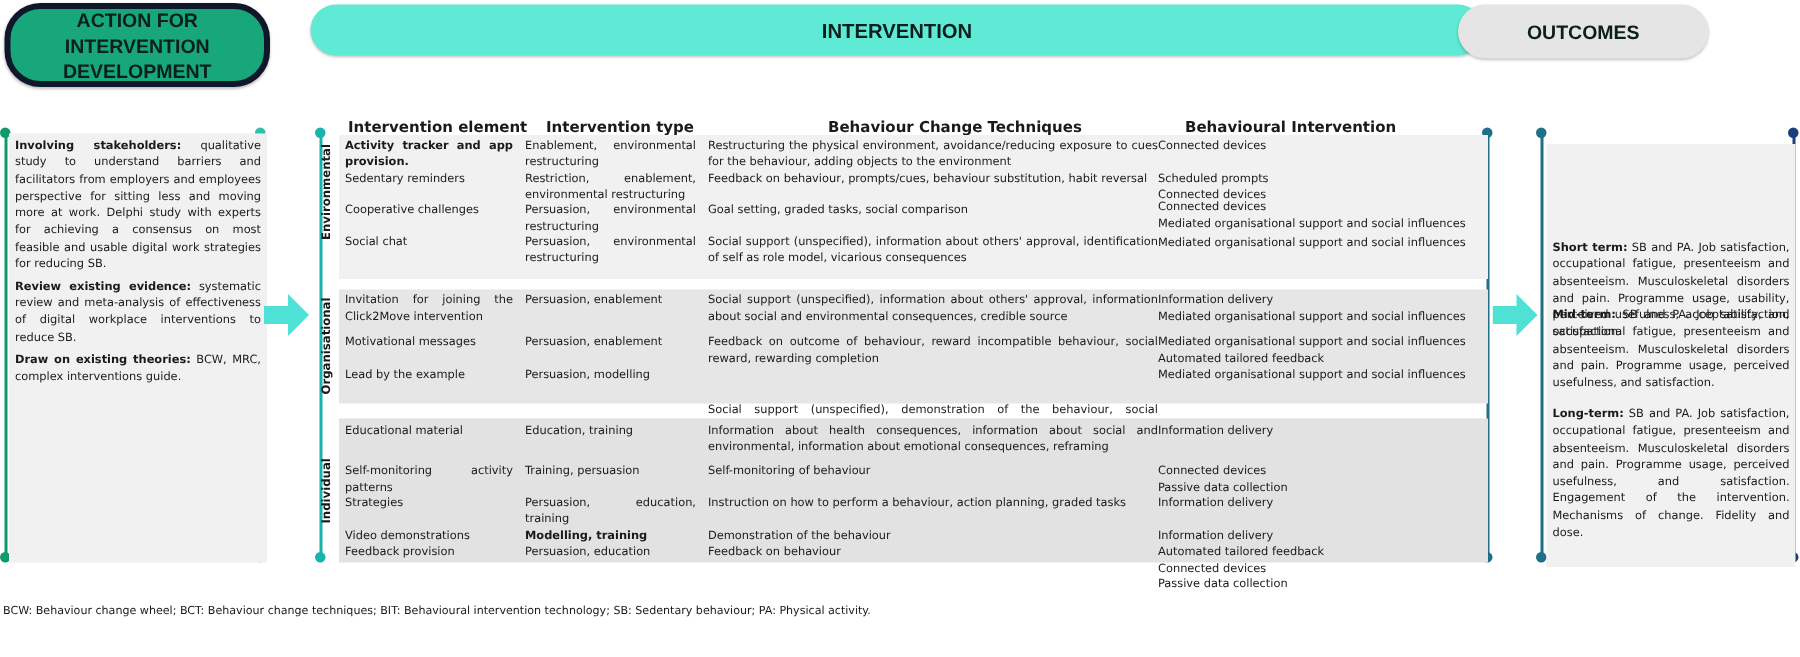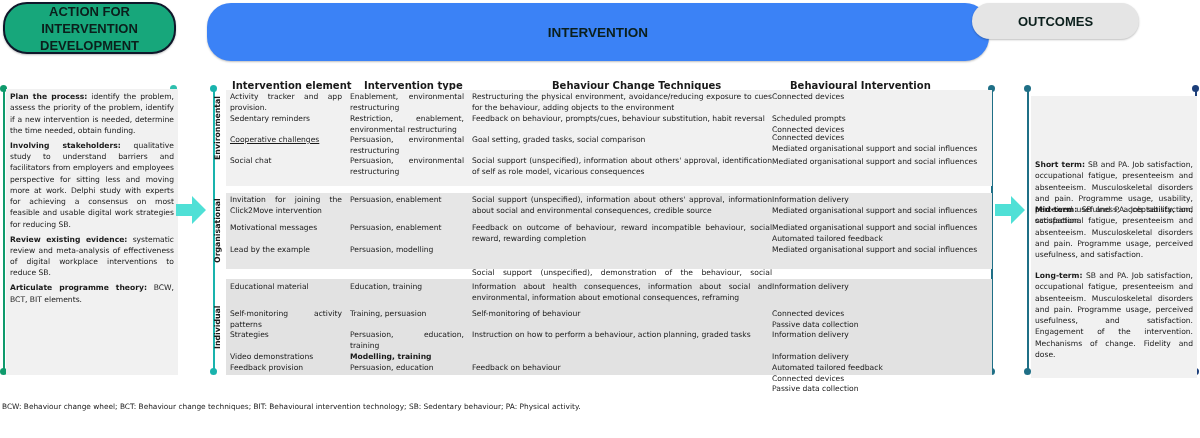--- a/index.html
+++ b/index.html
@@ -3,22 +3,22 @@
 <meta charset="utf-8">
 <style>
   html, body { margin: 0; padding: 0; background: #ffffff; }
   body { width: 1200px; height: 438px; position: relative; overflow: hidden;
          font-family: "DejaVu Sans", sans-serif; color: #1a1a1a; }
 
   .pill { position: absolute; border-radius: 24px; display: flex; align-items: center;
           justify-content: center; text-align: center; font-family: "Liberation Sans", sans-serif;
           font-weight: bold; color: #0b1f1c; box-shadow: 0 1px 2px rgba(0,0,0,0.25); }
   .pill-action { left: 3px; top: 2px; width: 169px; height: 48px; background: #17a77b;
-                 font-size: 13px; line-height: 17px; border: 2px solid #0f172a; }
-  .pill-intervention { left: 207px; top: 3px; width: 782px; height: 58px; background: #3b82f6;
+                 font-size: 13px; line-height: 17px; border: 4px solid #0f172a; }
+  .pill-intervention { left: 207px; top: 3px; width: 782px; height: 34px; background: #5eead4;
                        font-size: 13.5px; }
   .pill-outcomes { left: 972px; top: 3px; width: 167px; height: 36px; background: #e5e5e5;
                    font-size: 13px; }
 
   
   .vline { position: absolute; width: 2px; }
   .dot { position: absolute; width: 7px; height: 7px; border-radius: 50%; }
 
   .panel { position: absolute; background: #f1f1f1; }
   .left-panel { left: 6px; top: 89px; width: 122px; height: 282px; padding: 2px 4px; width: 164px;
@@ -66,24 +66,23 @@
   </div>
 
 <div class="vline" style="left:3px;top:89px;height:282px;background:#0f9a6c;"></div>
 <div class="dot" style="left:0px;top:85px;background:#0f9a6c;"></div>
 <div class="dot" style="left:0px;top:368px;background:#0f9a6c;"></div>
 <div class="vline" style="left:173px;top:89px;height:282px;background:#2fbfae;"></div>
 <div class="dot" style="left:170px;top:85px;background:#2fbfae;"></div>
 <div class="dot" style="left:170px;top:368px;background:#2fbfae;"></div>
 
 <div class="panel left-panel" id="left-panel">
-    <p><b>Plan the process:</b> <span>identify the problem, assess the priority of the problem, identify if a new intervention is needed, determine the time needed, obtain funding.</span></p>
     <p><b>Involving stakeholders:</b> <span>qualitative study to understand barriers and facilitators from employers and employees perspective for sitting less and moving more at work. Delphi study with experts for achieving a consensus on most feasible and usable digital work strategies for reducing SB.</span></p>
     <p><b>Review existing evidence:</b> <span>systematic review and meta-analysis of effectiveness of digital workplace interventions to reduce SB.</span></p>
-    <p><b>Articulate programme theory:</b> <span>BCW, BCT, BIT elements.</span></p>
+    <p><b>Draw on existing theories:</b> <span>BCW, MRC, complex interventions guide.</span></p>
   </div>
 
 <svg class="arrow" style="left:176px;top:196px;" viewBox="0 0 30 28">
   <polygon points="0,8 16,8 16,0 30,14 16,28 16,20 0,20" fill="#4fe0d6"></polygon>
 </svg>
 
 <div class="vline" style="left:213px;top:89px;height:282px;background:#19b3ad;"></div>
 <div class="dot" style="left:210px;top:85px;background:#19b3ad;"></div>
 <div class="dot" style="left:210px;top:368px;background:#19b3ad;"></div>
 <div class="vline" style="left:991px;top:89px;height:282px;background:#1f6f86;"></div>
@@ -92,30 +91,30 @@
 
 <div class="table-wrap">
   <div class="thead">
     <span style="left:6px;">Intervention element</span>
     <span style="left:138px;">Intervention type</span>
     <span style="left:326px;">Behaviour Change Techniques</span>
     <span style="left:564px;">Behavioural Intervention Technology</span>
   </div>
   <div class="group env" id="g0">
       <div class="glabel" style="top: 70px;">Environmental</div>
-      <div class="cell c-el" style="top: 2px;">Activity tracker and app provision.</div>
+      <div class="cell c-el" style="top: 2px; font-weight: bold;">Activity tracker and app provision.</div>
       <div class="cell c-ty" style="top: 2px;">Enablement, environmental restructuring</div>
       <div class="cell c-bct" style="top: 2px;">Restructuring the physical environment, avoidance/reducing exposure to cues for the behaviour, adding objects to the environment</div>
       <div class="cell c-bit" style="top: 2px; white-space: pre-line;">Connected devices</div>
       <div class="cell c-el" style="top: 24px;">Sedentary reminders</div>
       <div class="cell c-ty" style="top: 24px;">Restriction, enablement, environmental restructuring</div>
       <div class="cell c-bct" style="top: 24px;">Feedback on behaviour, prompts/cues, behaviour substitution, habit reversal</div>
       <div class="cell c-bit" style="top: 24px; white-space: pre-line;">Scheduled prompts
 Connected devices</div>
-      <div class="cell c-el" style="top: 45px; text-decoration: underline;">Cooperative challenges</div>
+      <div class="cell c-el" style="top: 45px;">Cooperative challenges</div>
       <div class="cell c-ty" style="top: 45px;">Persuasion, environmental restructuring</div>
       <div class="cell c-bct" style="top: 45px;">Goal setting, graded tasks, social comparison</div>
       <div class="cell c-bit" style="top: 43px; white-space: pre-line;">Connected devices
 Mediated organisational support and social influences</div>
       <div class="cell c-el" style="top: 66px;">Social chat</div>
       <div class="cell c-ty" style="top: 66px;">Persuasion, environmental restructuring</div>
       <div class="cell c-bct" style="top: 66px;">Social support (unspecified), information about others' approval, identification of self as role model, vicarious consequences</div>
       <div class="cell c-bit" style="top: 67px; white-space: pre-line;">Mediated organisational support and social influences</div>
     </div>
   <div class="group org" id="g1">
@@ -145,20 +144,21 @@
       <div class="cell c-ty" style="top: 30px;">Training, persuasion</div>
       <div class="cell c-bct" style="top: 30px;">Self-monitoring of behaviour</div>
       <div class="cell c-bit" style="top: 30px; white-space: pre-line;">Connected devices
 Passive data collection</div>
       <div class="cell c-el" style="top: 51px;">Strategies</div>
       <div class="cell c-ty" style="top: 51px;">Persuasion, education, training</div>
       <div class="cell c-bct" style="top: 51px;">Instruction on how to perform a behaviour, action planning, graded tasks</div>
       <div class="cell c-bit" style="top: 51px; white-space: pre-line;">Information delivery</div>
       <div class="cell c-el" style="top: 73px;">Video demonstrations</div>
       <div class="cell c-ty" style="top: 73px; font-weight: bold;">Modelling, training</div>
+      <div class="cell c-bct" style="top: 73px;">Demonstration of the behaviour</div>
       <div class="cell c-bit" style="top: 73px; white-space: pre-line;">Information delivery</div>
       <div class="cell c-el" style="top: 84px;">Feedback provision</div>
       <div class="cell c-ty" style="top: 84px;">Persuasion, education</div>
       <div class="cell c-bct" style="top: 84px;">Feedback on behaviour</div>
       <div class="cell c-bit" style="top: 84px; white-space: pre-line;">Automated tailored feedback
 Connected devices
 Passive data collection</div>
     </div>
 </div>
 

